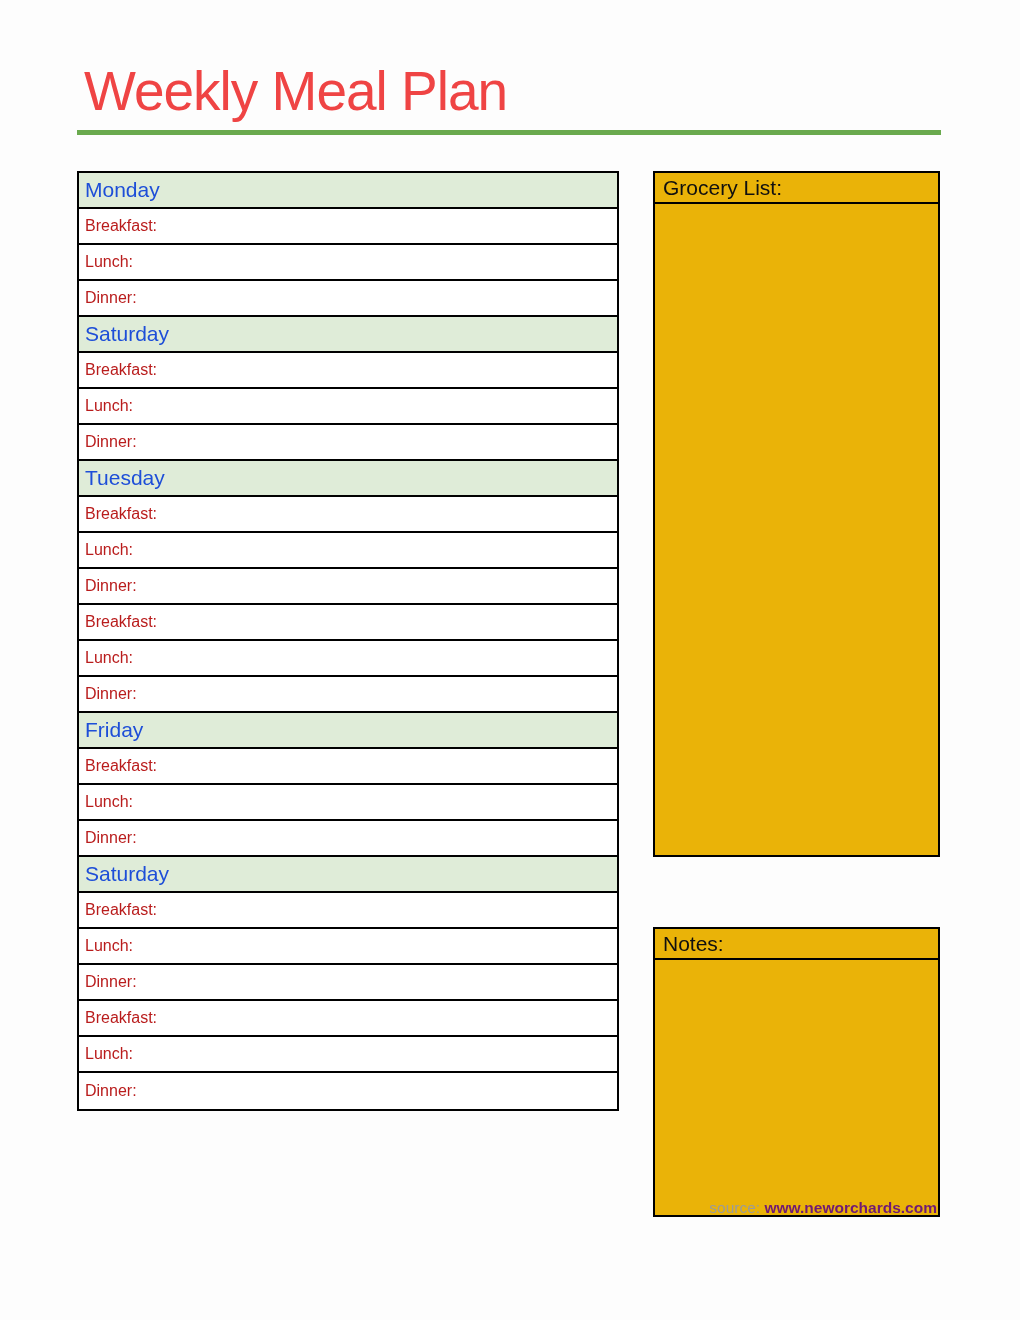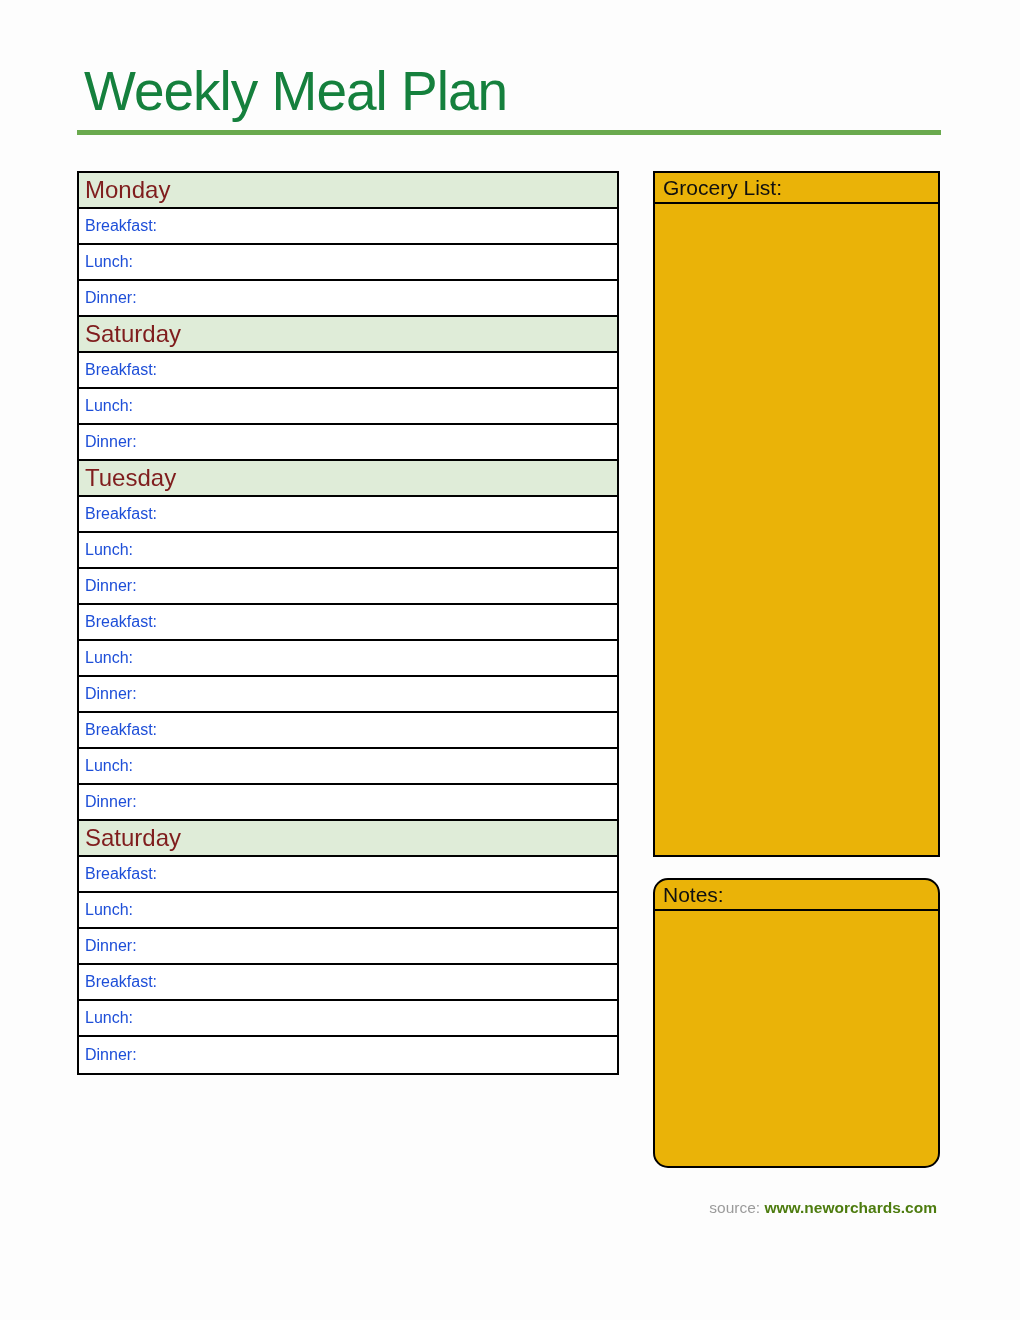--- a/index.html
+++ b/index.html
@@ -10,21 +10,21 @@
     font-family:"Liberation Sans", sans-serif;
     color:#111;
     overflow:hidden;
   }
 
   
   .title {
     position:absolute; left:84px; top:64px;
     font-size:55px; line-height:55px;
     letter-spacing:-1px;
-    color:#15803d;
+    color:#ef4444;
     white-space:nowrap;
   }
   .rule {
     position:absolute; left:77px; top:130px;
     width:864px; height:5px;
     background:var(--accent,#6aaa4e);
   }
 
   
   .meal-table {
@@ -38,59 +38,59 @@
     box-sizing:border-box;
     height:36px;
     border-bottom:2px solid #000;
     display:flex; align-items:center;
     padding-left:6px;
     white-space:nowrap;
   }
   .row:last-child { border-bottom:none; }
   .day-row {
     background:var(--day-bg,#dfecd8);
-    font-size:24px;
-    color:#7f1d1d;
+    font-size:21px;
+    color:#1d4ed8;
   }
   .meal-row {
     font-size:16px;
-    color:#1d4ed8;
+    color:#b91c1c;
     background:#fff;
   }
 
   
   .side-box {
     position:absolute; left:653px;
     width:287px;
     box-sizing:border-box;
     border:2px solid #000;
     background:#eab308;
   }
   .side-box.grocery { top:171px; height:686px; }
-  .side-box.notes   { top:878px; height:290px;border-radius:15px; }
+  .side-box.notes   { top:927px; height:290px; }
   .side-header {
     box-sizing:border-box;
     height:31px;
     border-bottom:2px solid #000;
     display:flex; align-items:center;
     padding-left:8px;
     font-size:21px;
     color:#101010;
     white-space:nowrap;
   }
   .side-body { width:100%; }
 
   
   .source {
     position:absolute; top:1199px; right:83px;
     font-size:15.5px;
     color:#9b9b9b;
     white-space:nowrap;
   }
-  .source .src-url { font-weight:bold; color:#4d7c0f; }
+  .source .src-url { font-weight:bold; color:#701a75; }
 </style>
 </head>
 <body>
 
 <div class="page" style="--accent: #6aaa4e; --day-bg: #dfecd8;">
 
   <div class="title">Weekly Meal Plan</div>
   <div class="rule"></div>
 
   <div class="meal-table">
@@ -102,20 +102,21 @@
       <div class="row meal-row">Breakfast:</div>
       <div class="row meal-row">Lunch:</div>
       <div class="row meal-row">Dinner:</div>
       <div class="row day-row">Tuesday</div>
       <div class="row meal-row">Breakfast:</div>
       <div class="row meal-row">Lunch:</div>
       <div class="row meal-row">Dinner:</div>
       <div class="row meal-row">Breakfast:</div>
       <div class="row meal-row">Lunch:</div>
       <div class="row meal-row">Dinner:</div>
+      <div class="row day-row">Friday</div>
       <div class="row meal-row">Breakfast:</div>
       <div class="row meal-row">Lunch:</div>
       <div class="row meal-row">Dinner:</div>
       <div class="row day-row">Saturday</div>
       <div class="row meal-row">Breakfast:</div>
       <div class="row meal-row">Lunch:</div>
       <div class="row meal-row">Dinner:</div>
       <div class="row meal-row">Breakfast:</div>
       <div class="row meal-row">Lunch:</div>
       <div class="row meal-row">Dinner:</div>

